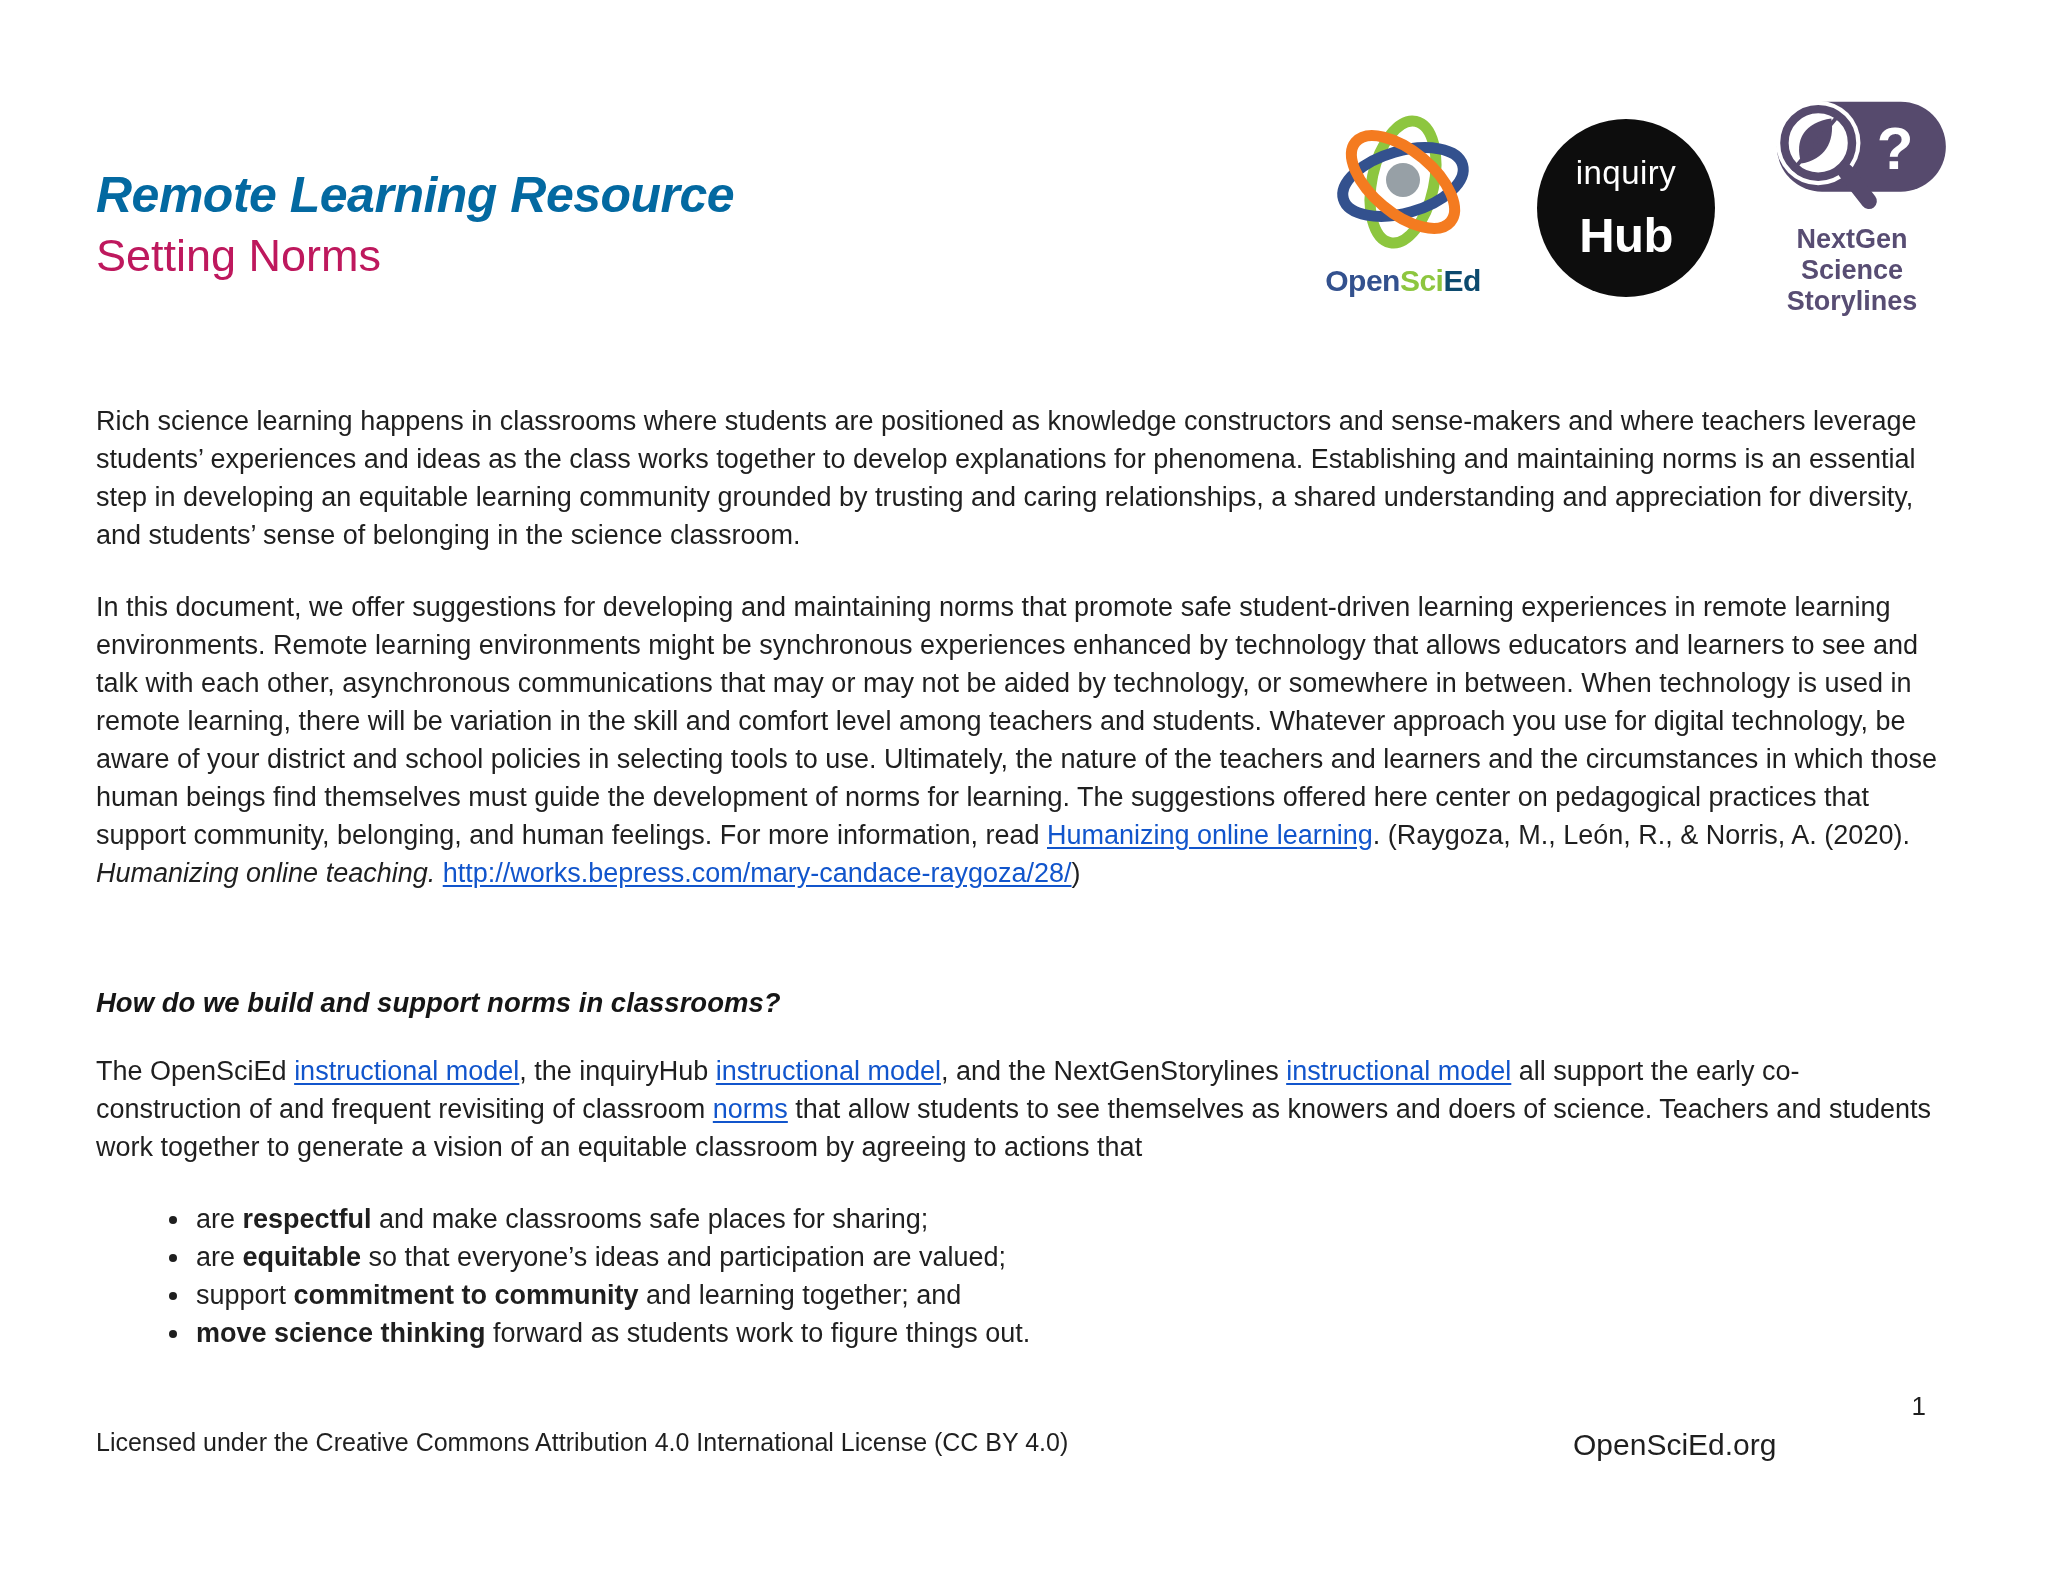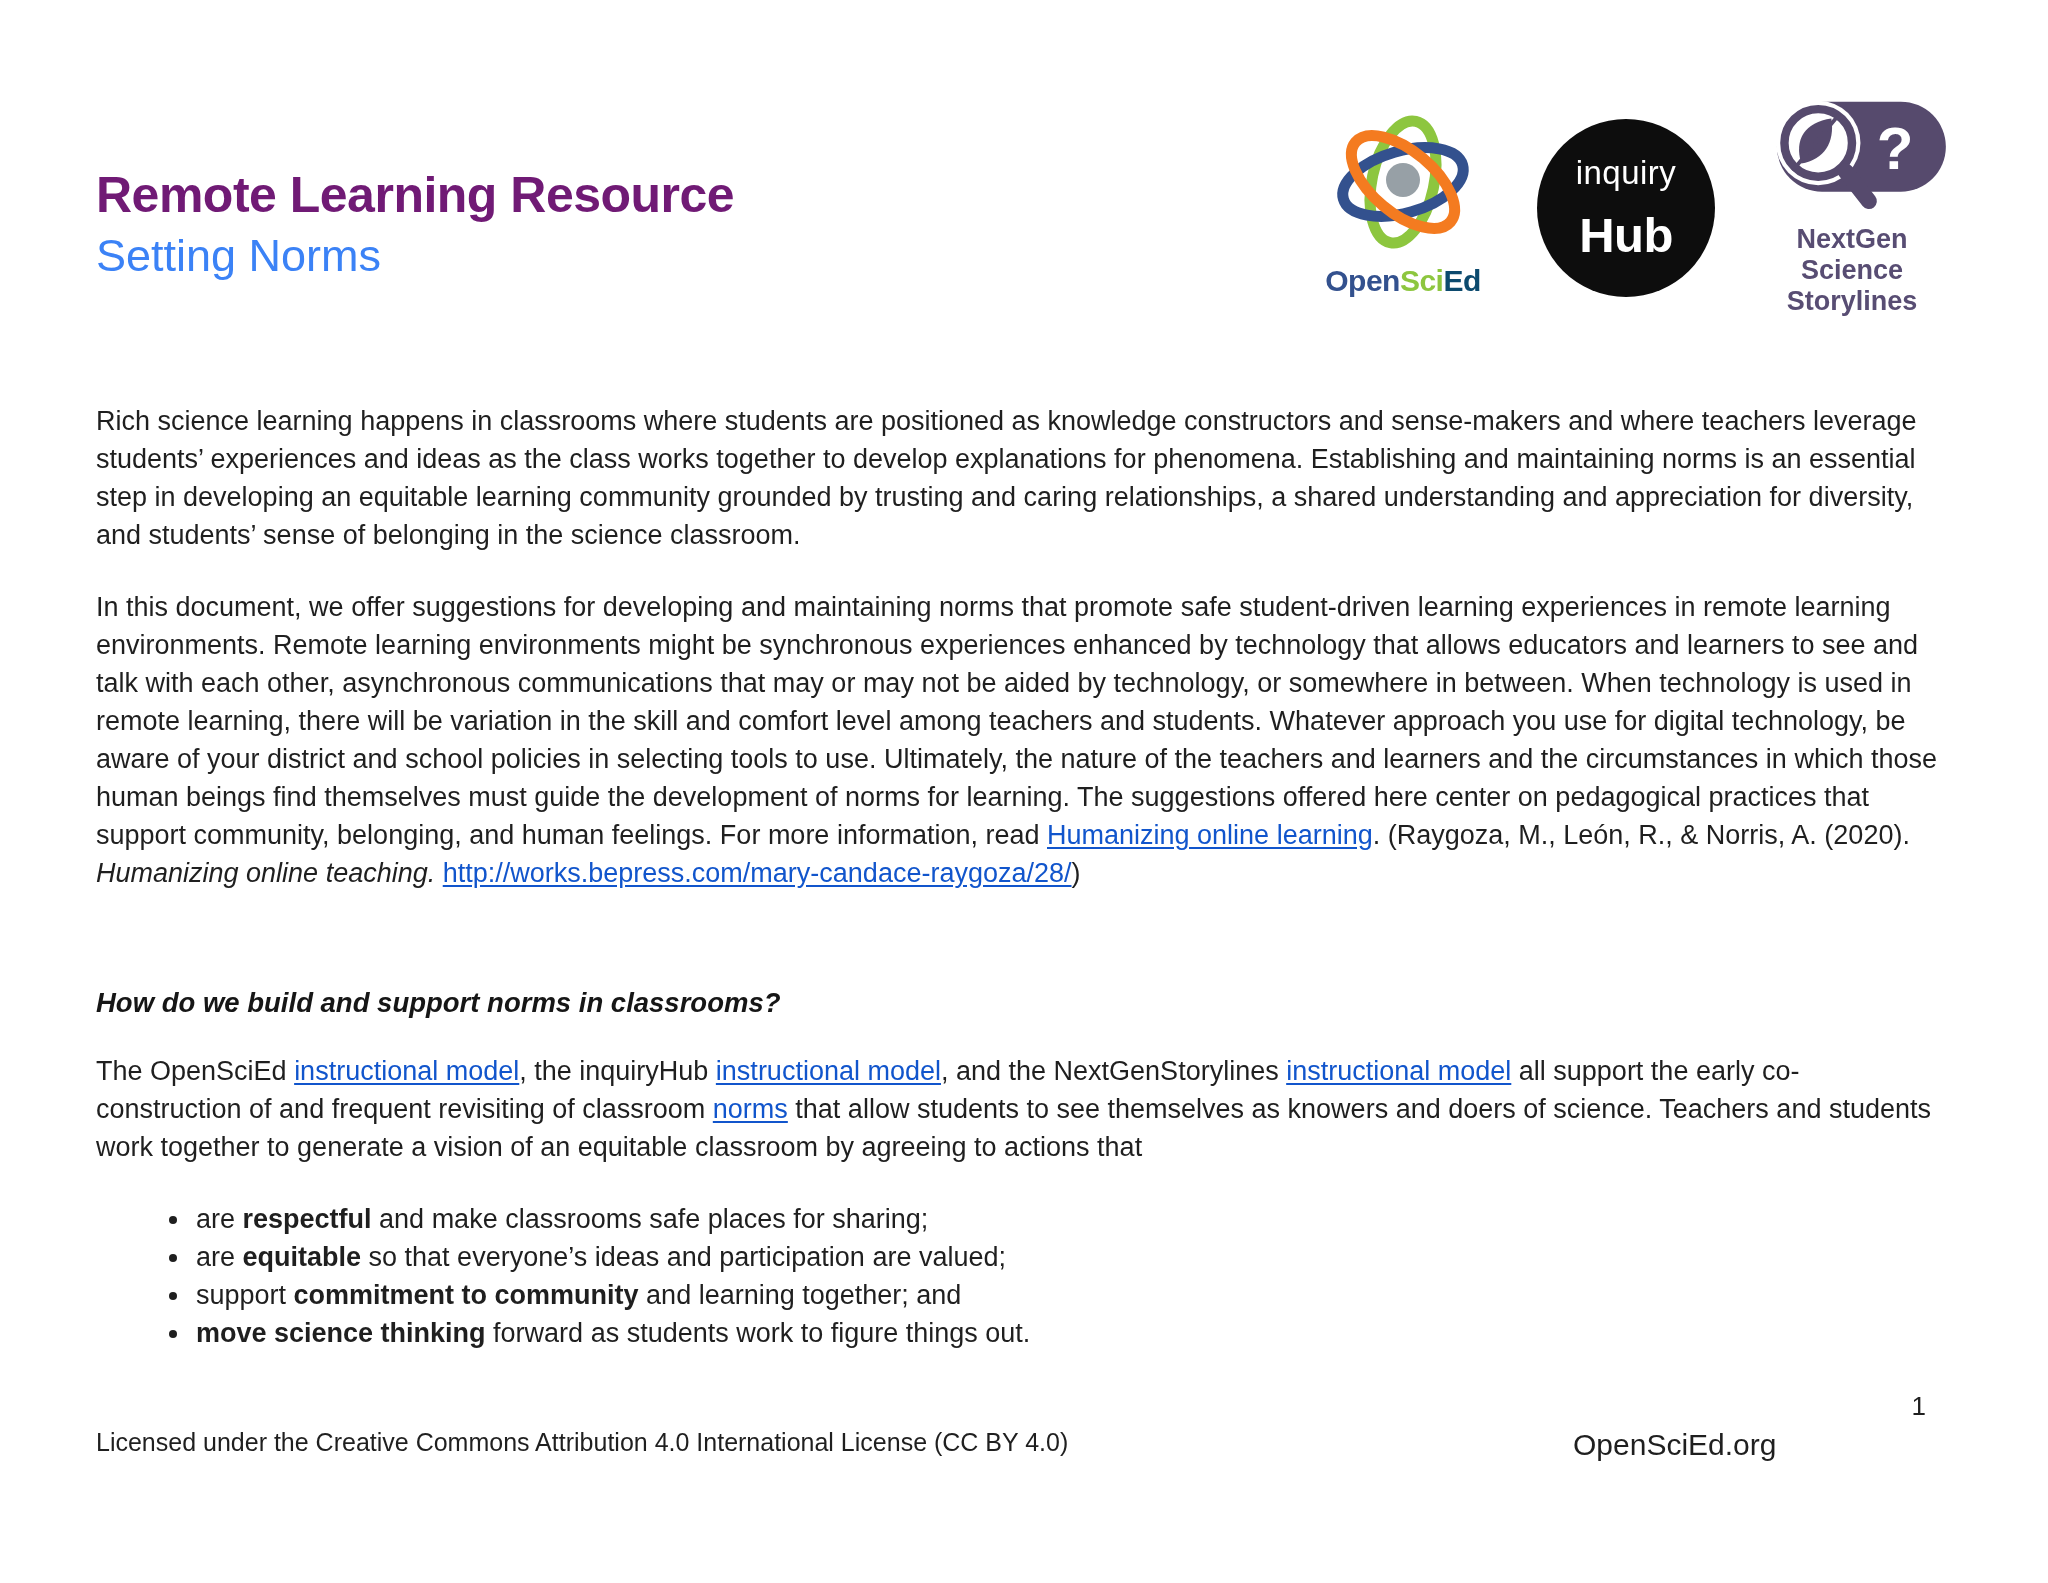--- a/index.html
+++ b/index.html
@@ -6,22 +6,22 @@
   .page{
     position:relative;
     width:2048px;height:1583px;
     background:#ffffff;
     font-family:"Liberation Sans","DejaVu Sans",sans-serif;
     color:#1f1f1f;
     overflow:hidden;
   }
   
   .title-block{position:absolute;left:96px;top:168px;}
-  .doc-title{margin:0;font-size:50px;font-weight:700;letter-spacing:-0.5px;color:#701a75;line-height:1.1;}
-  .doc-subtitle{margin:8px 0 4px;font-size:45px;font-weight:400;color:#3b82f6;line-height:1.1;}
+  .doc-title{margin:0;font-size:50px;font-weight:700;letter-spacing:-0.5px;color:#0369a1;line-height:1.1;font-style:italic;}
+  .doc-subtitle{margin:8px 0 4px;font-size:45px;font-weight:400;color:#be185d;line-height:1.1;}
 
   
   .logo-opensci{position:absolute;left:1318px;top:106px;width:170px;text-align:center;}
   .logo-opensci .wordmark{font-size:30px;font-weight:700;letter-spacing:-0.5px;margin-top:-4px;white-space:nowrap;}
   .wm-open{color:#33518e;}
   .wm-sci{color:#8dc63f;}
   .wm-ed{color:#0c4a6e;}
 
   .logo-ihub{
     position:absolute;left:1537px;top:119px;

